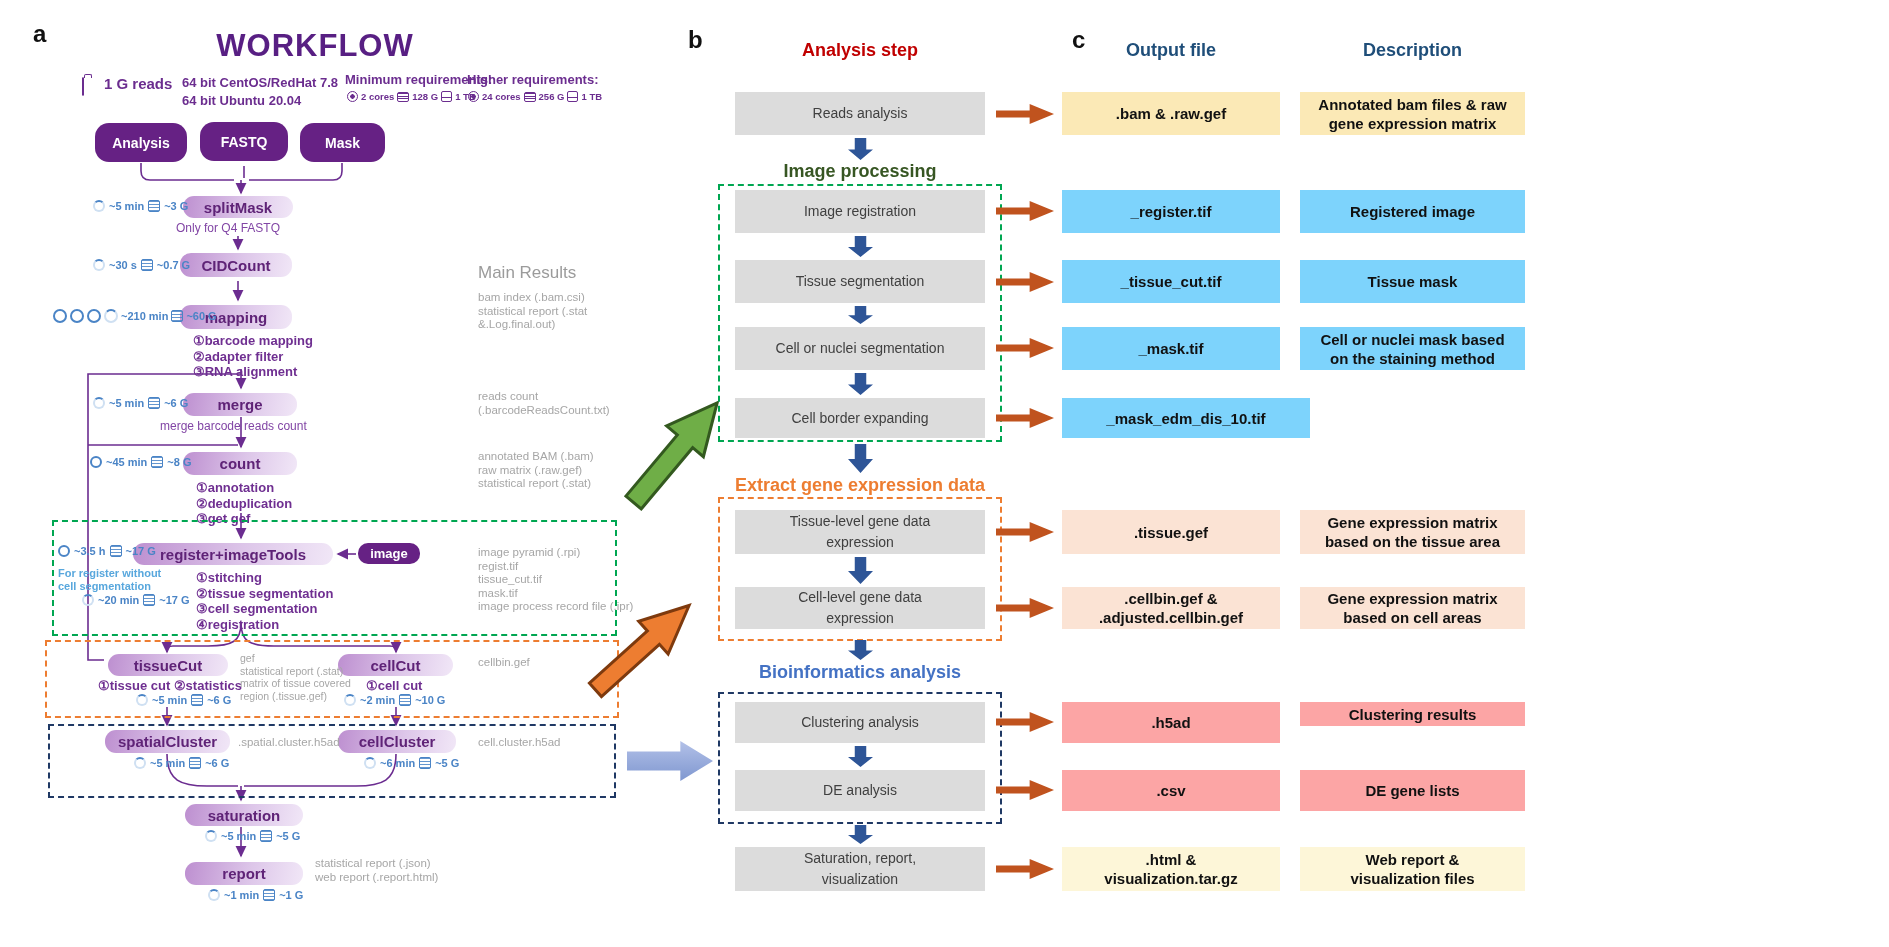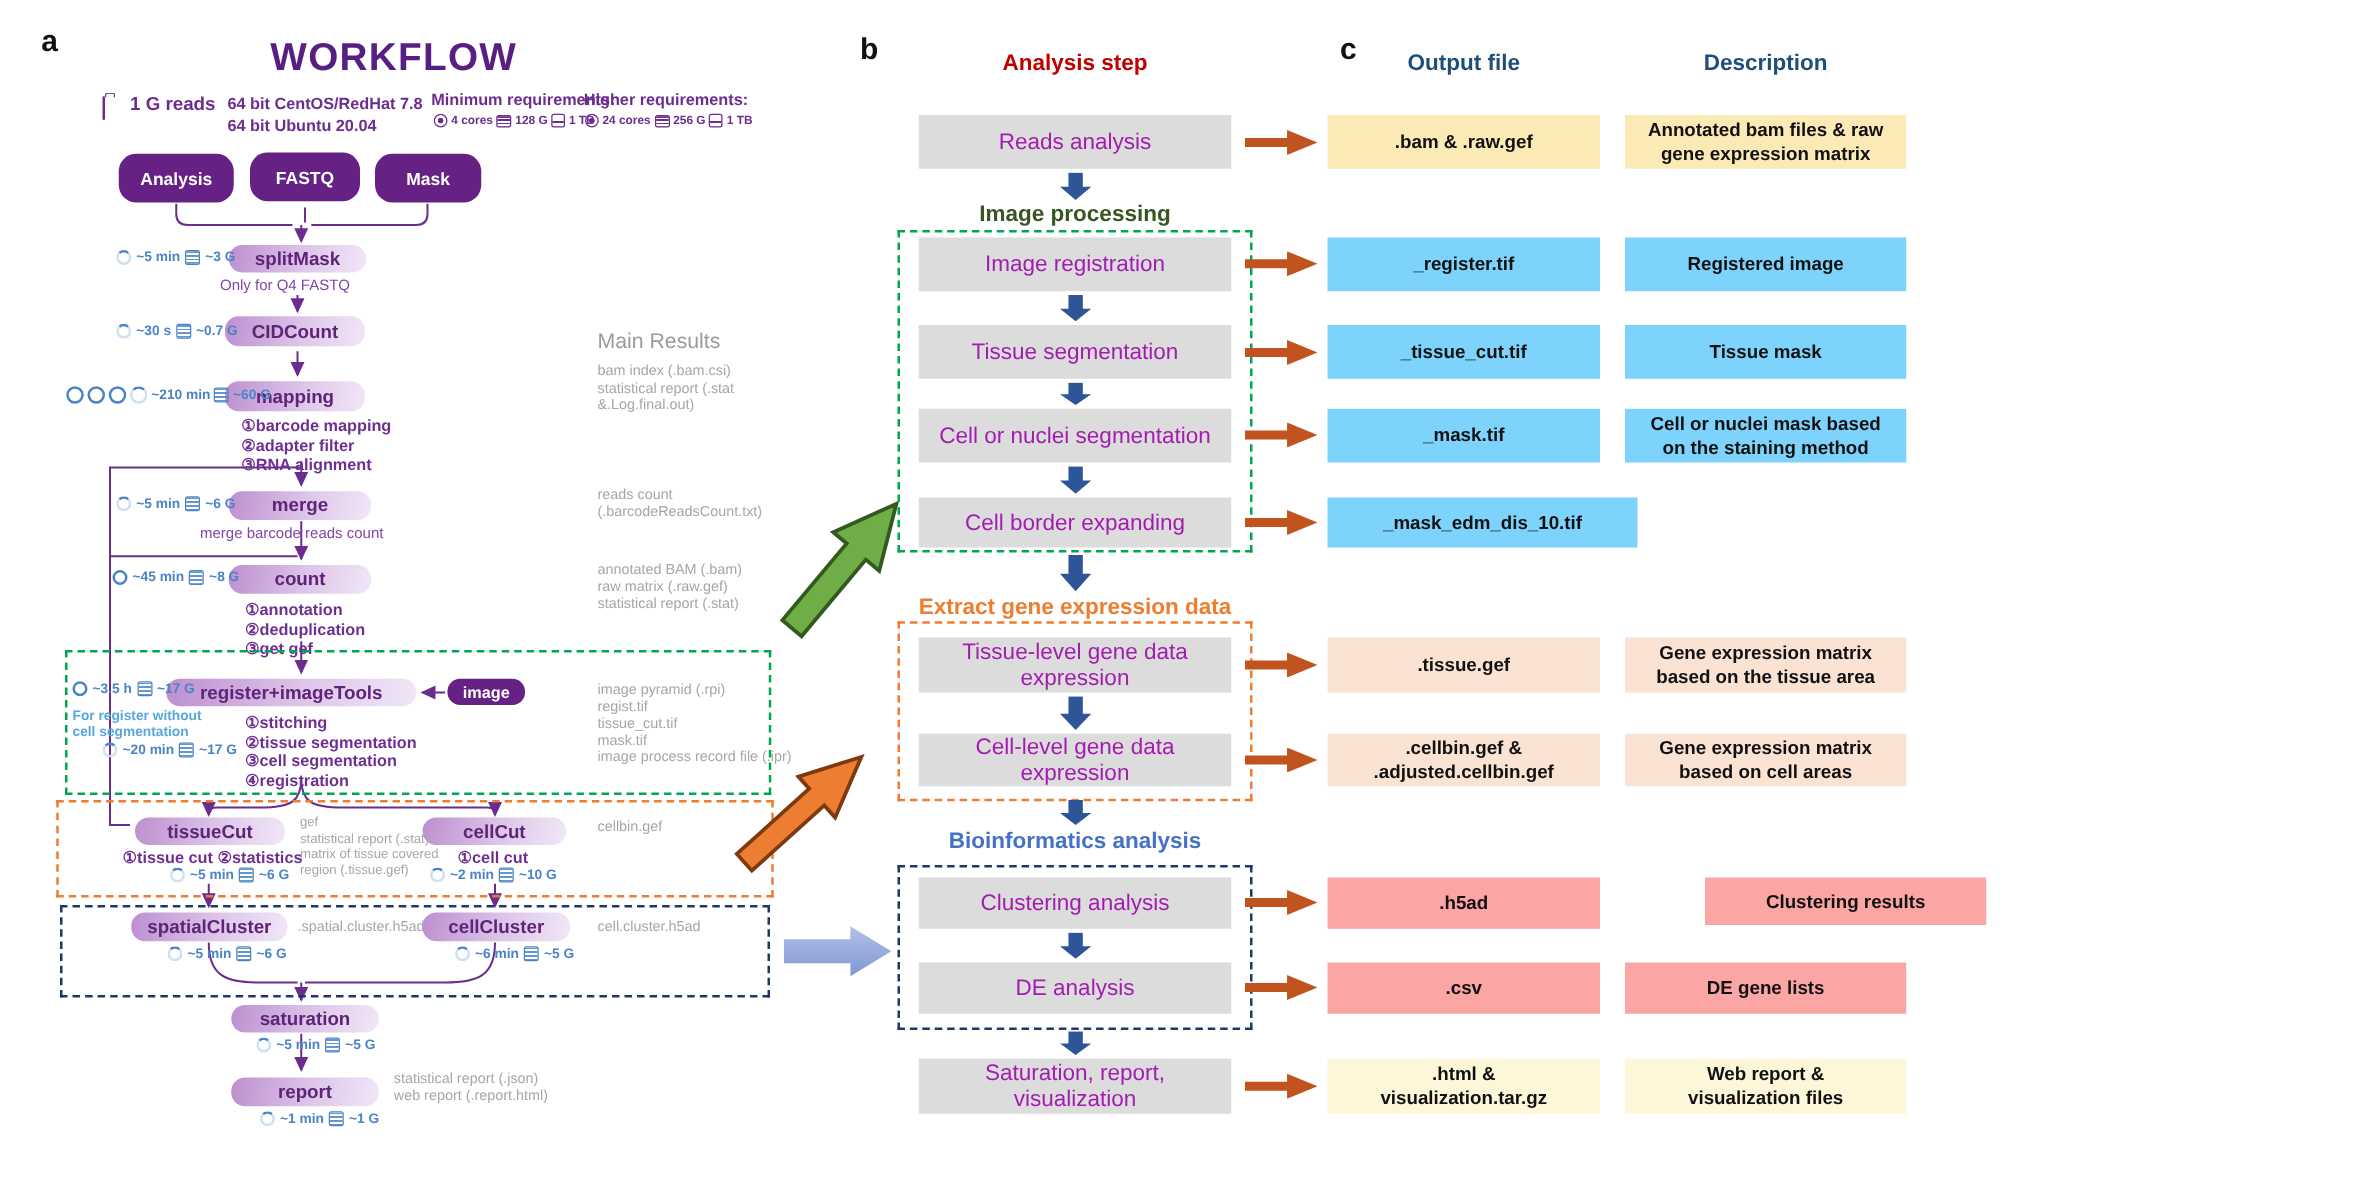--- a/index.html
+++ b/index.html
@@ -33,21 +33,21 @@
   .cpu{width:9px;height:9px;border-radius:50%;background:radial-gradient(circle,#6b2d8f 0 2px,transparent 2.5px)}
   .ram{width:10px;height:8px;background:repeating-linear-gradient(180deg,#6b2d8f 0 1.2px,transparent 1.2px 2.6px)}
   .dsk{width:9px;height:9px;background:linear-gradient(180deg,transparent 0 5px,#6b2d8f 5px 6.5px,transparent 6.5px)}
   .folder{width:15px;height:12px;border:1.6px solid #6b2d8f;border-radius:2px;position:relative}
   .folder::before{content:"";position:absolute;left:1px;top:-4px;width:6px;height:3px;border:1.6px solid #6b2d8f;border-bottom:none;border-radius:2px 2px 0 0}
   .dash-green{border:2px dashed #00a651}
   .dash-orange{border:2px dashed #ed7d31}
   .dash-navy{border:2.5px dashed #1f3864}
   
   .sec-h{font-size:18px;font-weight:700;text-align:center}
-  .bbox{background:#dcdcdc;display:flex;align-items:center;justify-content:center;text-align:center;font-size:18px;color:#a21caf;white-space:pre-line;line-height:21px}
+  .bbox{background:#dcdcdc;display:flex;align-items:center;justify-content:center;text-align:center;font-size:14px;color:#404040;white-space:pre-line;line-height:21px}
   .crow{display:flex;align-items:center;justify-content:center;text-align:center;font-size:15px;font-weight:700;color:#111;white-space:pre-line;line-height:19px}
   .c-yellow{background:#fbe9b6}
   .c-green{background:#7dd3fc}
   .c-peach{background:#fbe3d4}
   .c-blue{background:#fca5a5}
   .c-pale{background:#fdf6d8}
   .bdarrow{position:absolute;width:25px;background:#2e5597;clip-path:polygon(27% 0,73% 0,73% 52%,100% 52%,50% 100%,0 52%,27% 52%)}
   .orarrow{position:absolute;width:58px;height:20px;background:#c0531e;clip-path:polygon(0 32%,58% 32%,58% 0,100% 50%,58% 100%,58% 68%,0 68%)}
   .blarrow{position:absolute;left:627px;top:741px;width:86px;height:40px;background:linear-gradient(180deg,#b3c1e8,#7f97d0);clip-path:polygon(0 26%,62% 26%,62% 0,100% 50%,62% 100%,62% 74%,0 74%)}
 </style>
@@ -92,21 +92,21 @@
   <div class="abs title" style="left:180px;top:28px;width:270px">WORKFLOW</div>
 
   <span class="abs folder" style="left:82px;top:78px"></span>
   <div class="abs hpurple" style="left:104px;top:75px;font-size:15px;font-weight:600">1 G reads</div>
   <div class="abs hpurple" style="left:182px;top:74px;font-size:13px;line-height:18px;white-space:pre-line;font-weight:600">64 bit CentOS/RedHat 7.8
 64 bit Ubuntu 20.04</div>
 
   <div class="abs reqlabel" style="left:345px;top:72px">Minimum requirements:</div>
   <div class="abs reqrow" style="left:347px;top:91px">
     <span class="pico cpu"></span>
-    <span>4 cores</span>
+    <span>2 cores</span>
     <span class="pico ram"></span>
     <span>128 G</span>
     <span class="pico dsk"></span>
     <span>1 TB</span>
   </div>
   <div class="abs reqlabel" style="left:467px;top:72px">Higher requirements:</div>
   <div class="abs reqrow" style="left:468px;top:91px">
     <span class="pico cpu"></span>
     <span>24 cores</span>
     <span class="pico ram"></span>
@@ -352,18 +352,18 @@
   <div class="abs crow c-yellow" style="left:1300px;top:92px;width:225px;height:43px">Annotated bam files &amp; raw
 gene expression matrix</div>
   <div class="abs crow c-green" style="left:1300px;top:190px;width:225px;height:43px">Registered image</div>
   <div class="abs crow c-green" style="left:1300px;top:260px;width:225px;height:43px">Tissue mask</div>
   <div class="abs crow c-green" style="left:1300px;top:327px;width:225px;height:43px">Cell or nuclei mask based
 on the staining method</div>
   <div class="abs crow c-peach" style="left:1300px;top:510px;width:225px;height:44px">Gene expression matrix
 based on the tissue area</div>
   <div class="abs crow c-peach" style="left:1300px;top:587px;width:225px;height:42px">Gene expression matrix
 based on cell areas</div>
-  <div class="abs crow c-blue" style="left:1364px;top:702px;width:225px;height:38px">Clustering results</div>
+  <div class="abs crow c-blue" style="left:1300px;top:702px;width:225px;height:24px">Clustering results</div>
   <div class="abs crow c-blue" style="left:1300px;top:770px;width:225px;height:41px">DE gene lists</div>
   <div class="abs crow c-pale" style="left:1300px;top:847px;width:225px;height:44px">Web report &amp;
 visualization files</div>
 
 </div>
 
 </body></html>

